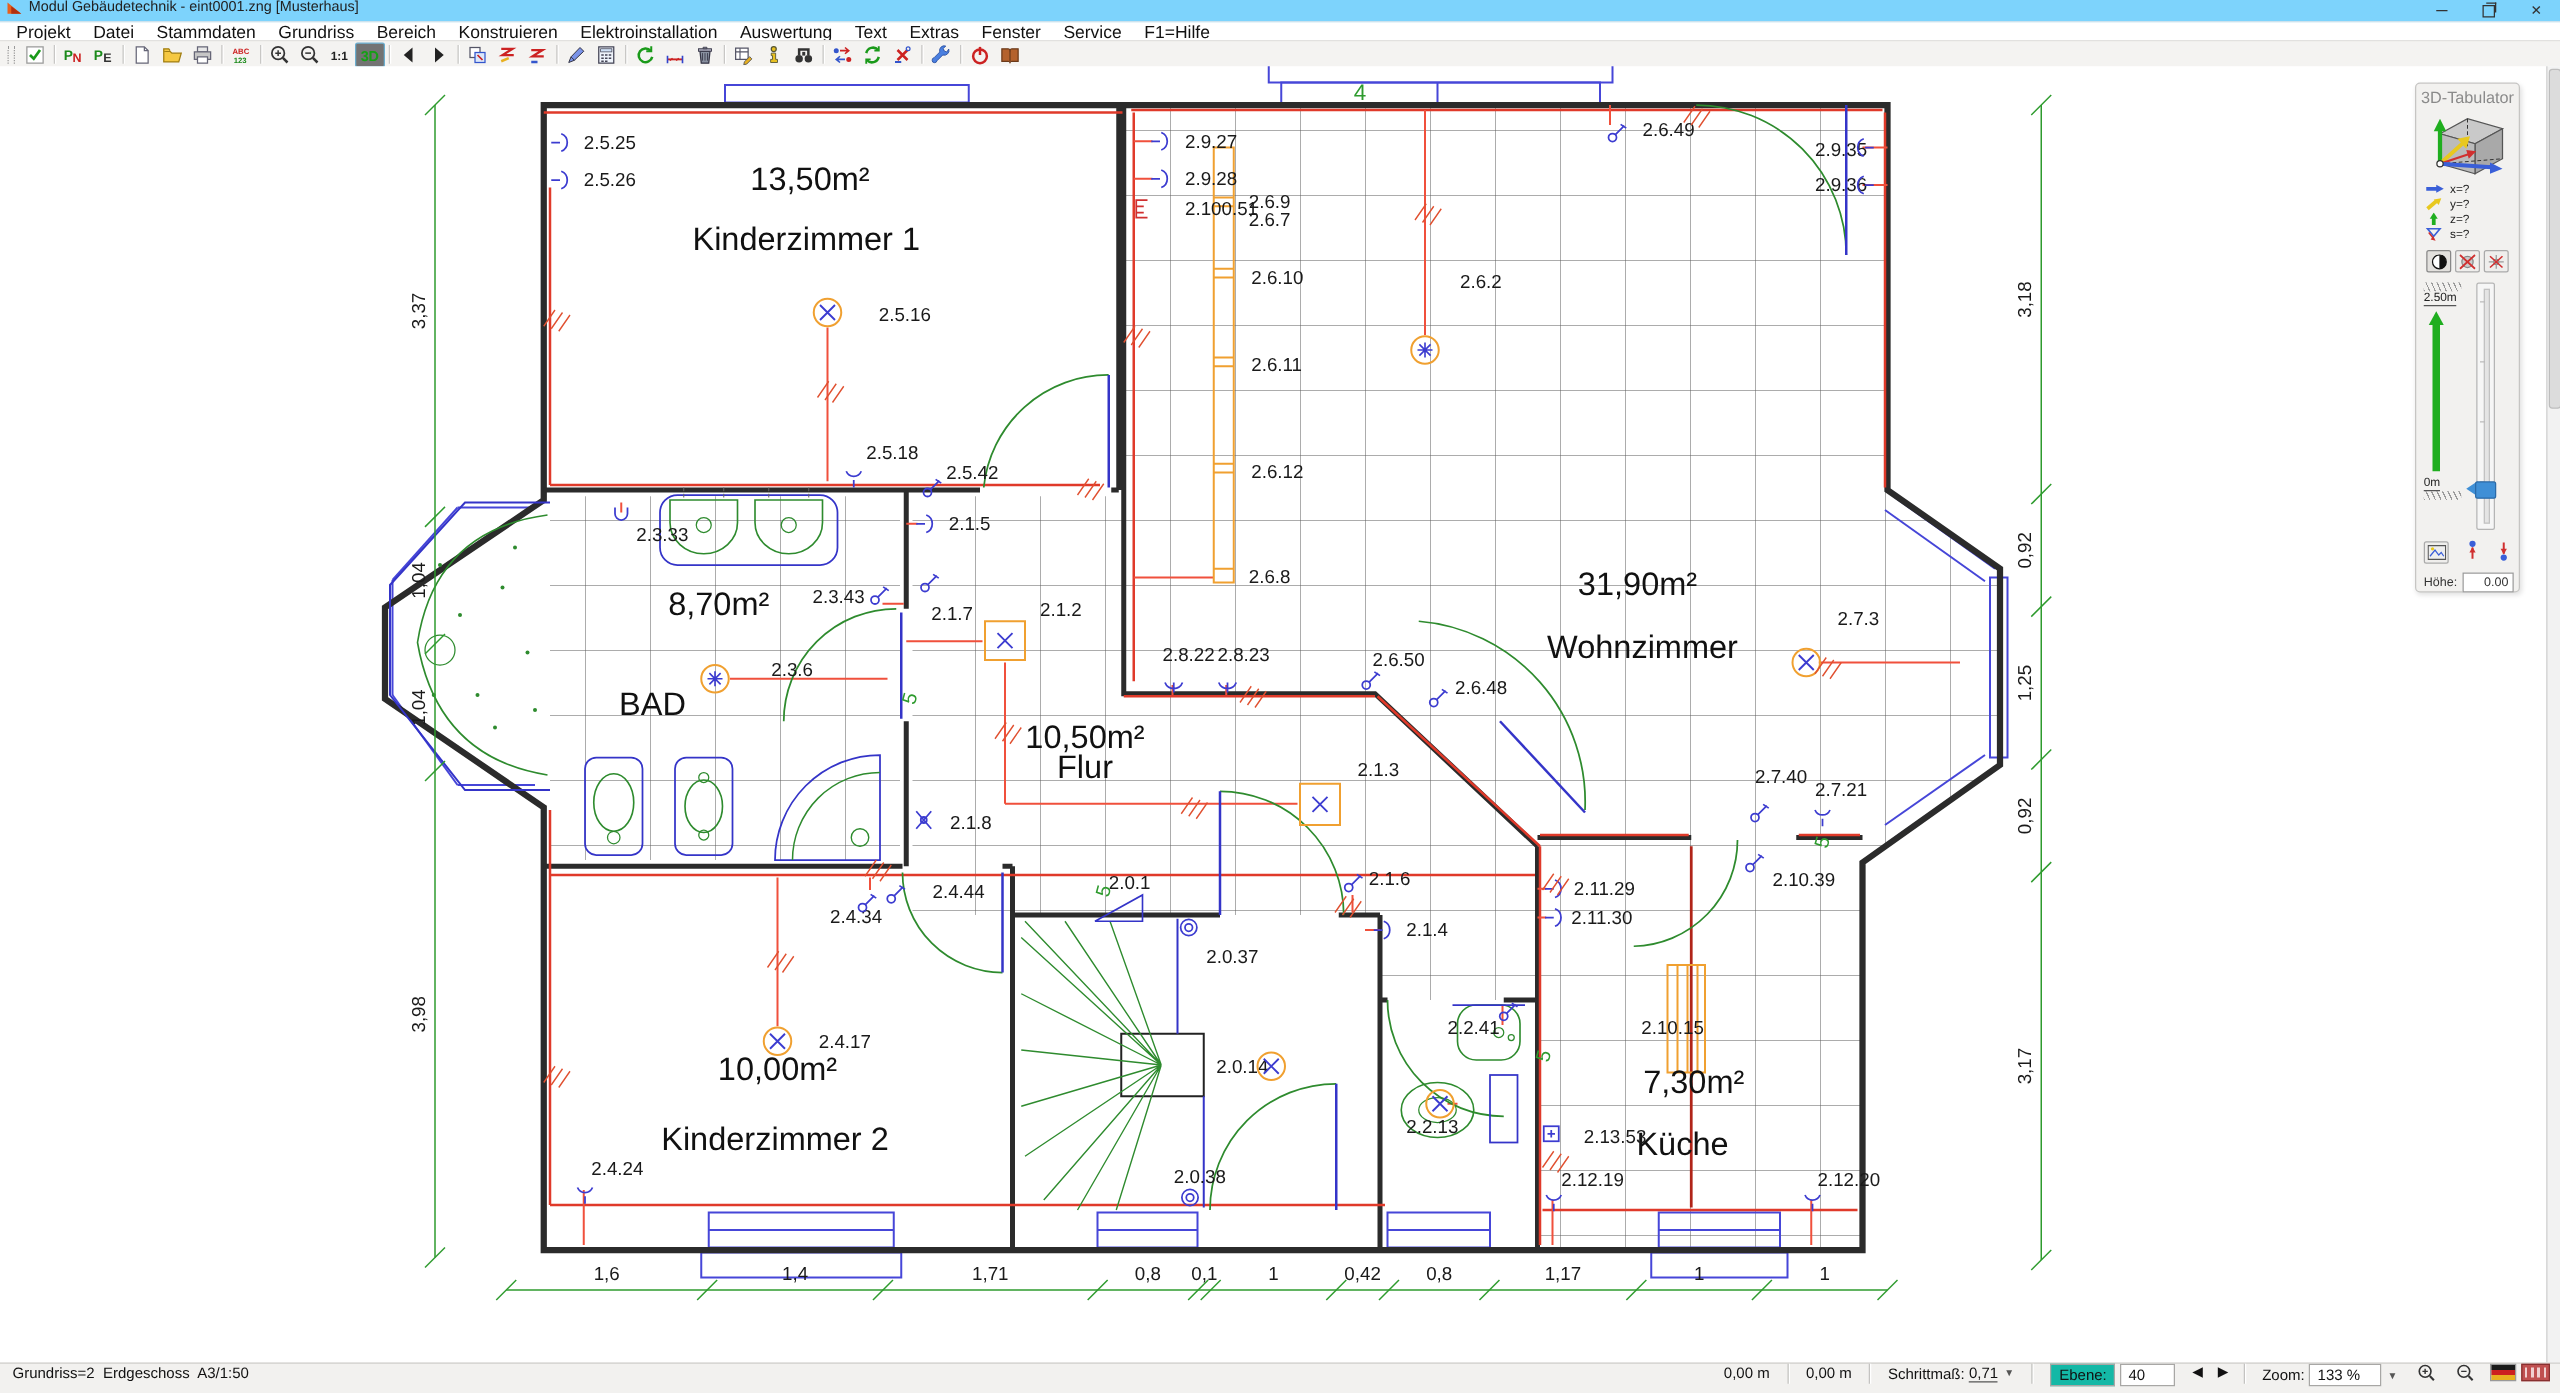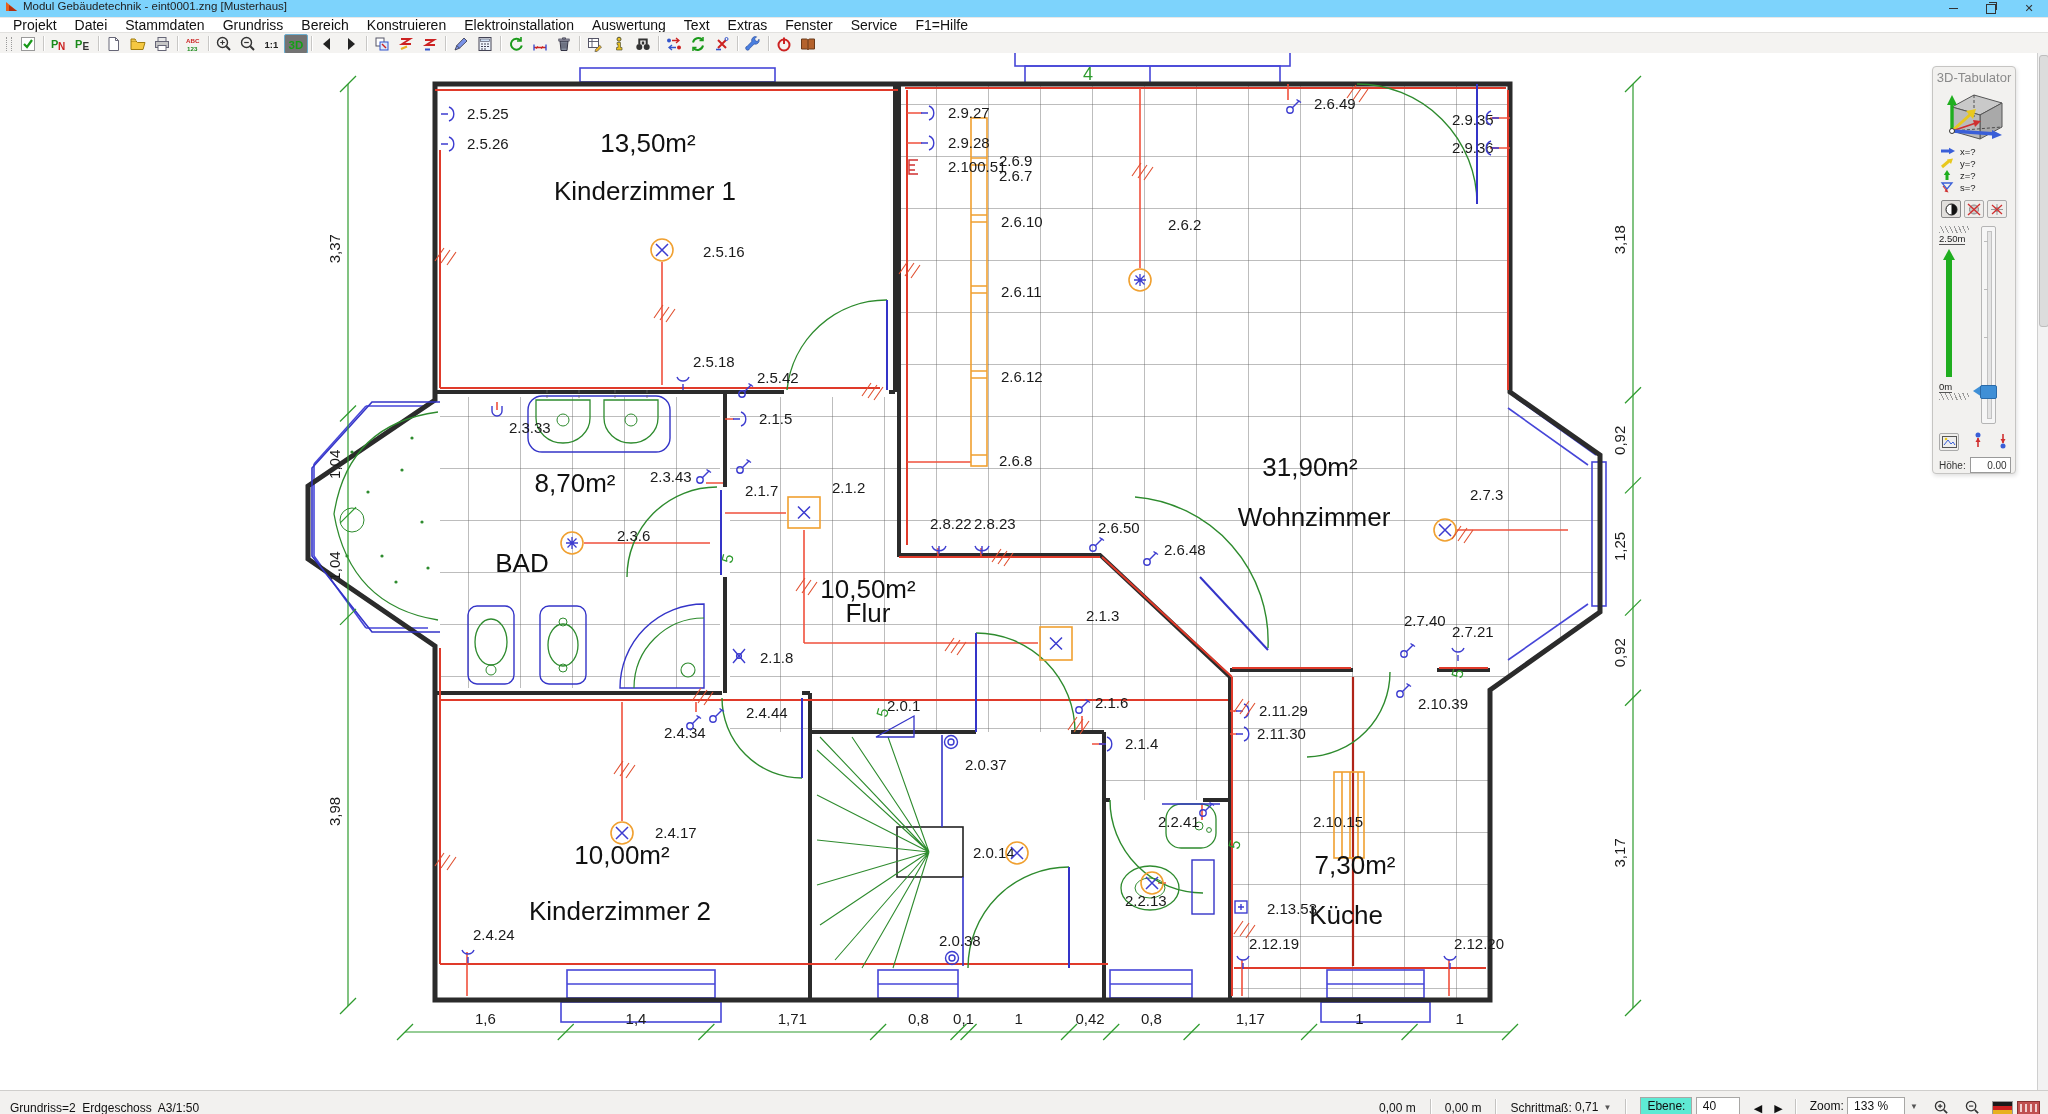--- a/index.html
+++ b/index.html
@@ -55,21 +55,21 @@
   .shandle{position:absolute;left:-9px;top:158px;width:24px;height:12px;}
   .shandle .rectp{position:absolute;right:0;top:0;width:15px;height:12px;background:#3f8fd6;border:1px solid #2a6aa8;border-radius:2px;}
   .shandle .trip{position:absolute;left:0;top:0;border-top:6px solid transparent;border-bottom:6px solid transparent;border-right:9px solid #3f8fd6;}
   .pbottomrow{display:flex;align-items:center;margin-top:8px;padding:0 6px;justify-content:space-between;}
   .hoeherow{display:flex;align-items:center;margin-top:6px;padding-left:6px;}
   .hoeherow .hlab{font-size:10px;}
   .hoeheinput{margin-left:4px;width:36px;height:14px;background:#fff;border:1px solid #9a9a9a;font-size:10px;
     display:flex;align-items:center;justify-content:flex-end;padding-right:3px;}
   
   #statusbar{position:absolute;left:0;top:1090px;width:2048px;height:24px;background:#f2f1ef;
-    border-top:1px solid #cfcecc;display:flex;align-items:flex-end;font-size:12px;color:#111;}
+    border-top:1px solid #cfcecc;display:flex;align-items:flex-start;font-size:12px;color:#111;}
   #statusbar .leftcell{padding-left:10px;white-space:pre;}
   #statusbar .spacer{flex:1;}
   .st-sep{width:1px;height:16px;background:#c4c3c1;box-shadow:1px 0 0 #fff;margin:0 6px;}
   .st-cell{padding:0 8px;white-space:nowrap;display:flex;align-items:center;}
   .st-box{background:#fff;border:1px solid #a8a7a5;padding:0 6px;height:16px;display:flex;align-items:center;min-width:30px;}
   .st-caret{font-size:8px;color:#555;margin-left:5px;}
   .st-arrow{font-size:11px;color:#111;padding:0 6px;}
   .flagicon{width:19px;height:12px;border:1px solid #999;display:inline-block;margin:0 4px;
     background:linear-gradient(#1a1a1a 0 33%,#cc2020 33% 66%,#e8b020 66% 100%);}
   .kbdicon{width:21px;height:12px;border:1px solid #883030;background:#c05050;display:inline-block;margin-right:8px;position:relative;}
@@ -801,21 +801,21 @@
   <span class="st-sep"></span>
   <span class="st-cell">0,00 m</span>
   <span class="st-sep"></span>
   <span class="st-cell">
     <span>Schrittmaß:</span>&nbsp;
     <span class="underl">0,71</span>
     <span class="st-caret">▼</span>
   </span>
   <span class="st-sep"></span>
   <span class="st-cell">
-    <span class="st-box" style="background:#5eead4">Ebene:</span>&nbsp;
+    <span class="st-box" style="background:#14b8a6">Ebene:</span>&nbsp;
     <span class="st-box">40</span>
   </span>
   <span class="st-arrow">◀</span>
   <span class="st-arrow">▶</span>
   <span class="st-sep"></span>
   <span class="st-cell">
     <span>Zoom:</span>&nbsp;
     <span class="st-box" style="min-width:44px">133 %</span>
     <span class="st-caret">▼</span>
   </span>

